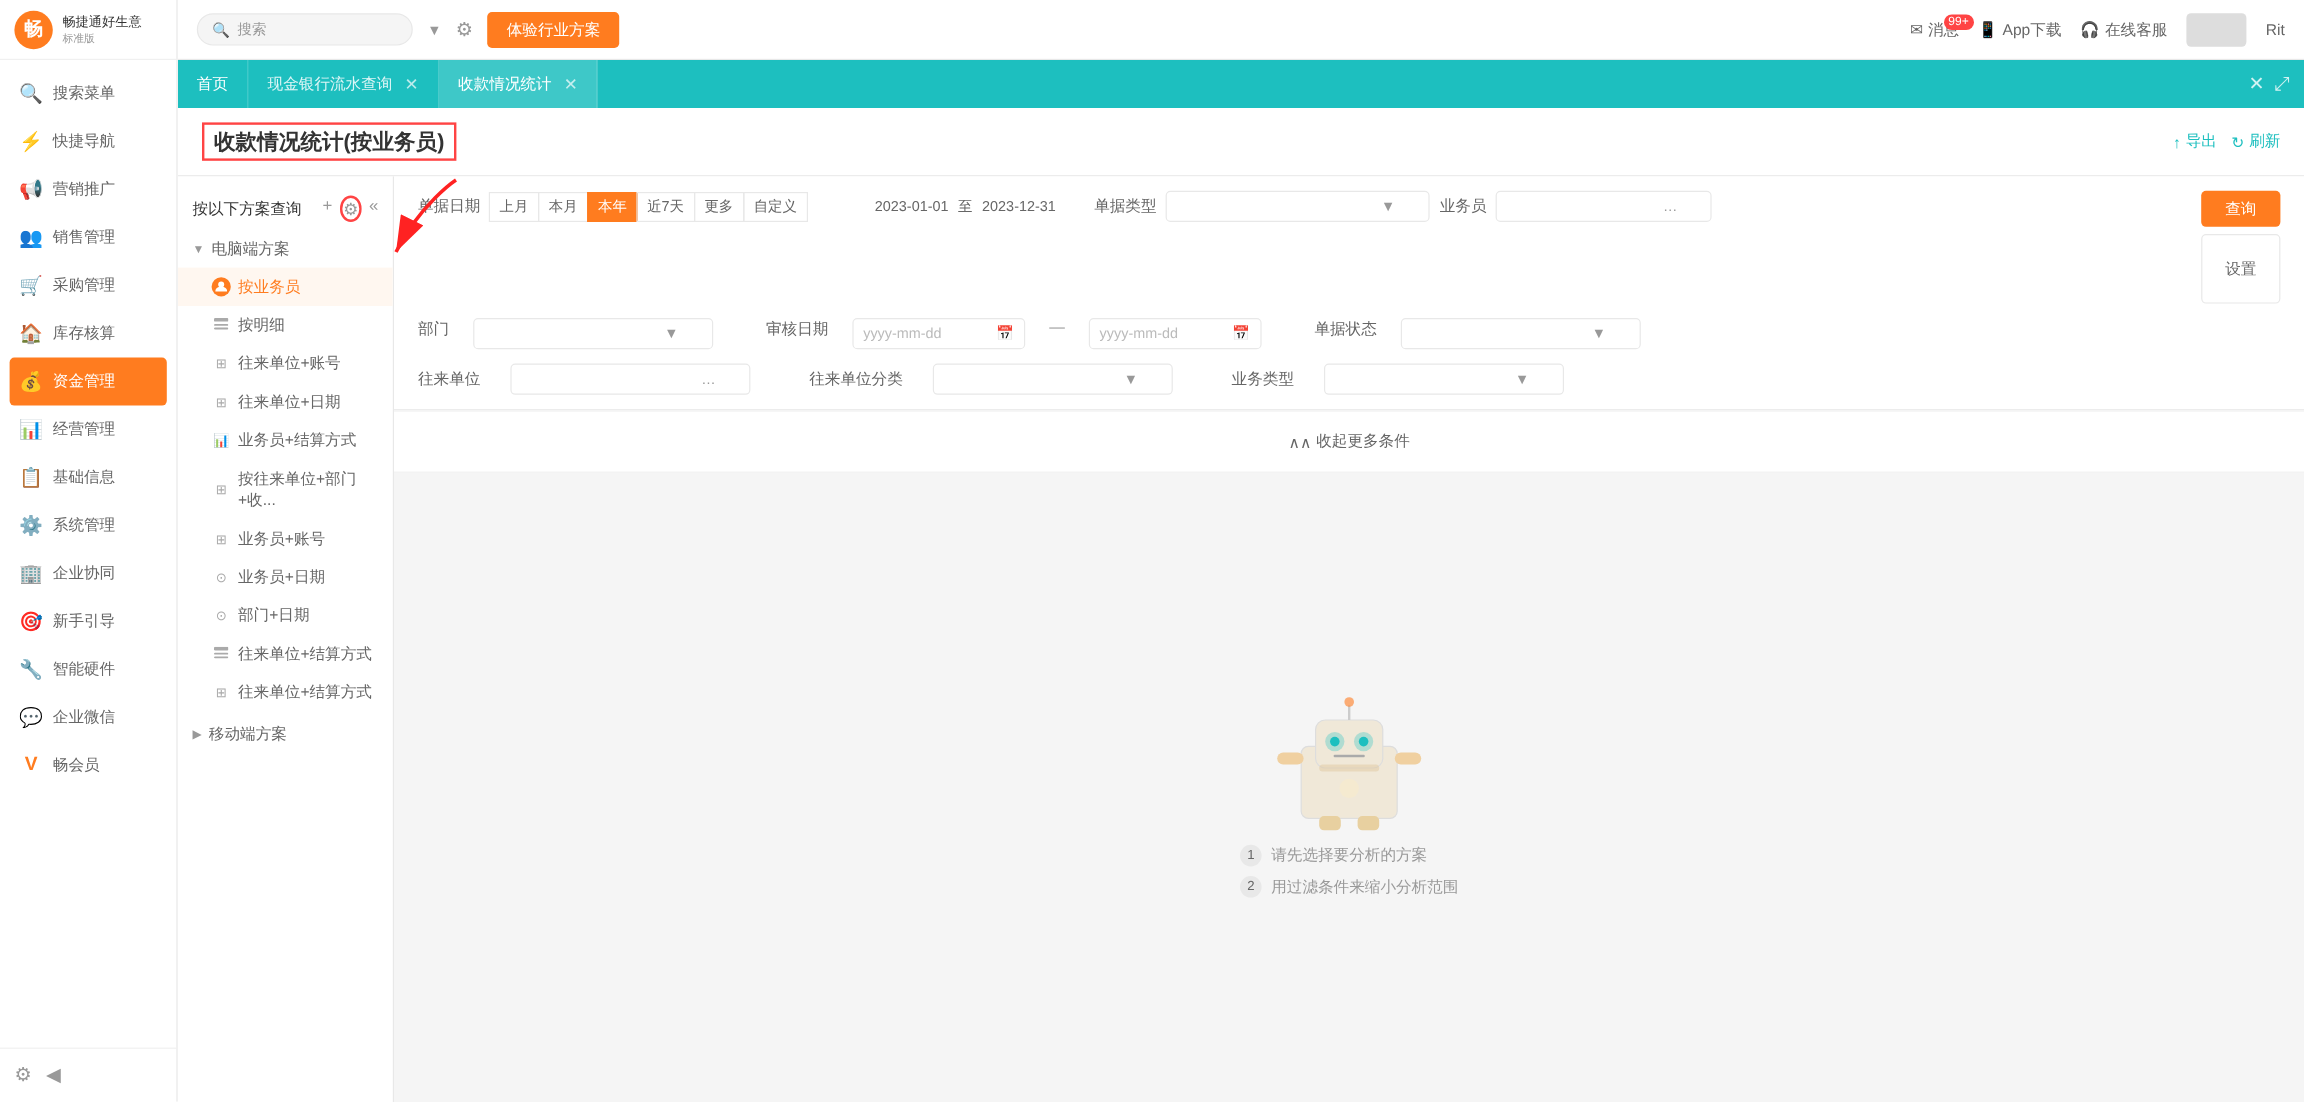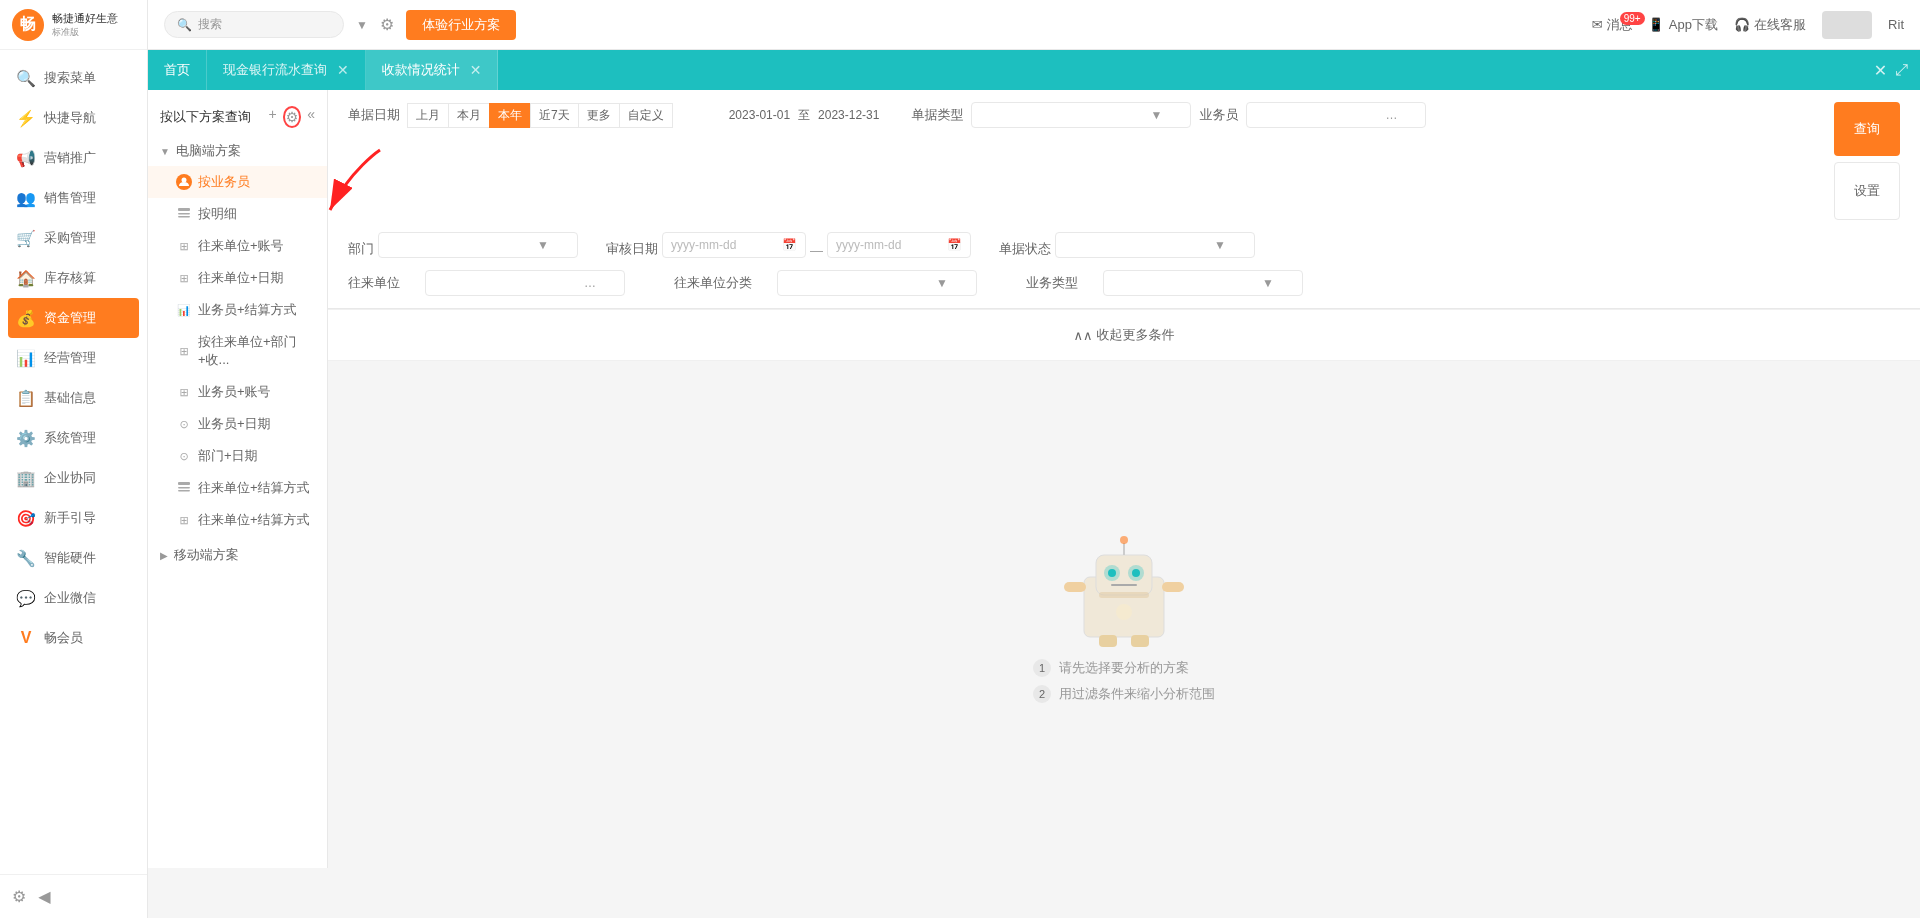--- a/index.html
+++ b/index.html
@@ -65,21 +65,21 @@
     .right-panel { flex: 1; background: #f5f5f5; display: flex; flex-direction: column; }
     .filter-area { background: #fff; padding: 12px 20px; border-bottom: 1px solid #e8e8e8; }
     .date-tabs { display: flex; gap: 0; }
     .date-tab { padding: 3px 8px; font-size: 12px; color: #666; cursor: pointer; border: 1px solid #e8e8e8; margin-left: -1px; }
     .date-tab.active { background: #ff7c1f; color: white; border-color: #ff7c1f; }
     .filter-select { border: 1px solid #e8e8e8; border-radius: 4px; padding: 5px 28px 5px 10px; font-size: 13px; color: #333; background: white; min-width: 200px; position: relative; display: flex; align-items: center; justify-content: space-between; cursor: pointer; }
     .filter-select-arrow { color: #999; font-size: 12px; }
     .date-input { border: 1px solid #e8e8e8; border-radius: 4px; padding: 5px 8px; font-size: 12px; color: #999; width: 144px; display: flex; align-items: center; gap: 4px; }
     .dash { color: #999; }
     .collapse-btn { display: flex; align-items: center; gap: 4px; color: #666; font-size: 13px; cursor: pointer; margin: 0 auto; padding: 8px; }
-    .query-btn { background: #ff7c1f; color: white; border: none; padding: 18px 20px; border-radius: 4px; font-size: 13px; cursor: pointer; }
+    .query-btn { background: #ff7c1f; color: white; border: none; padding: 6px 20px; border-radius: 4px; font-size: 13px; cursor: pointer; }
     .setting-btn { background: white; color: #666; border: 1px solid #e8e8e8; padding: 19px 16px; border-radius: 4px; font-size: 13px; cursor: pointer; }
     .filter-actions-col { display: flex; flex-direction: column; gap: 6px; }
 
     
     .empty-area { flex: 1; display: flex; flex-direction: column; align-items: center; justify-content: center; gap: 12px; padding: 40px; }
     .empty-hints { display: flex; flex-direction: column; gap: 8px; }
     .hint-item { display: flex; align-items: center; gap: 8px; color: #999; font-size: 13px; }
     .hint-num { width: 18px; height: 18px; background: #e8e8e8; border-radius: 50%; display: flex; align-items: center; justify-content: center; font-size: 11px; color: #666; flex-shrink: 0; }
 
     .collapse-bar { background: #fff; padding: 8px; display: flex; justify-content: center; border-top: 1px solid #f0f0f0; border-bottom: 1px solid #f0f0f0; }
@@ -203,20 +203,33 @@
     <span class="tab-close">✕</span>
   </div>
   <div class="tab-bar-right">
     <span class="tab-bar-btn">✕</span>
     <span class="tab-bar-btn">⤢</span>
   </div>
 </div>
 
 <div class="main">
 
+  <div class="page-header">
+    <span class="page-title red-box">收款情况统计(按业务员)</span>
+    <div class="page-actions">
+      <div class="action-btn">
+        <span>↑</span>
+        <span>导出</span>
+      </div>
+      <div class="action-btn">
+        <span>↻</span>
+        <span>刷新</span>
+      </div>
+    </div>
+  </div>
 
   <div class="content-wrapper">
 
     <div class="left-panel">
       <div class="panel-header">
         <span>按以下方案查询</span>
         <div class="panel-header-icons">
           <span class="panel-header-icon">+</span>
           <span class="panel-header-icon" style="border:2px solid #ff4444;border-radius:50%;padding:1px;">⚙</span>
           <span class="panel-header-icon">«</span>
@@ -330,21 +343,21 @@
               <span style="color:#999;font-size:13px;"></span>
               <span class="filter-select-arrow">…</span>
             </div>
           </div>
           <div class="filter-actions-col">
             <button class="query-btn">查询</button>
             <button class="setting-btn">设置</button>
           </div>
         </div>
 
-        <div style="display:flex; align-items:flex-end; gap:4px; margin-bottom:12px; flex-wrap:wrap;">
+        <div style="display:flex; align-items:flex-start; gap:20px; margin-bottom:12px; flex-wrap:wrap;">
           <span style="color:#666;font-size:13px;">部门</span>
           <div class="filter-select" style="min-width:200px;">
             <span style="color:#999;font-size:13px;"></span>
             <span class="filter-select-arrow">▼</span>
           </div>
 
           <span style="color:#666;font-size:13px;margin-left:24px;">审核日期</span>
           <div class="date-input">
             <span style="color:#bbb;font-size:12px;">yyyy-mm-dd</span>
             <span style="color:#bbb;margin-left:auto;">📅</span>

